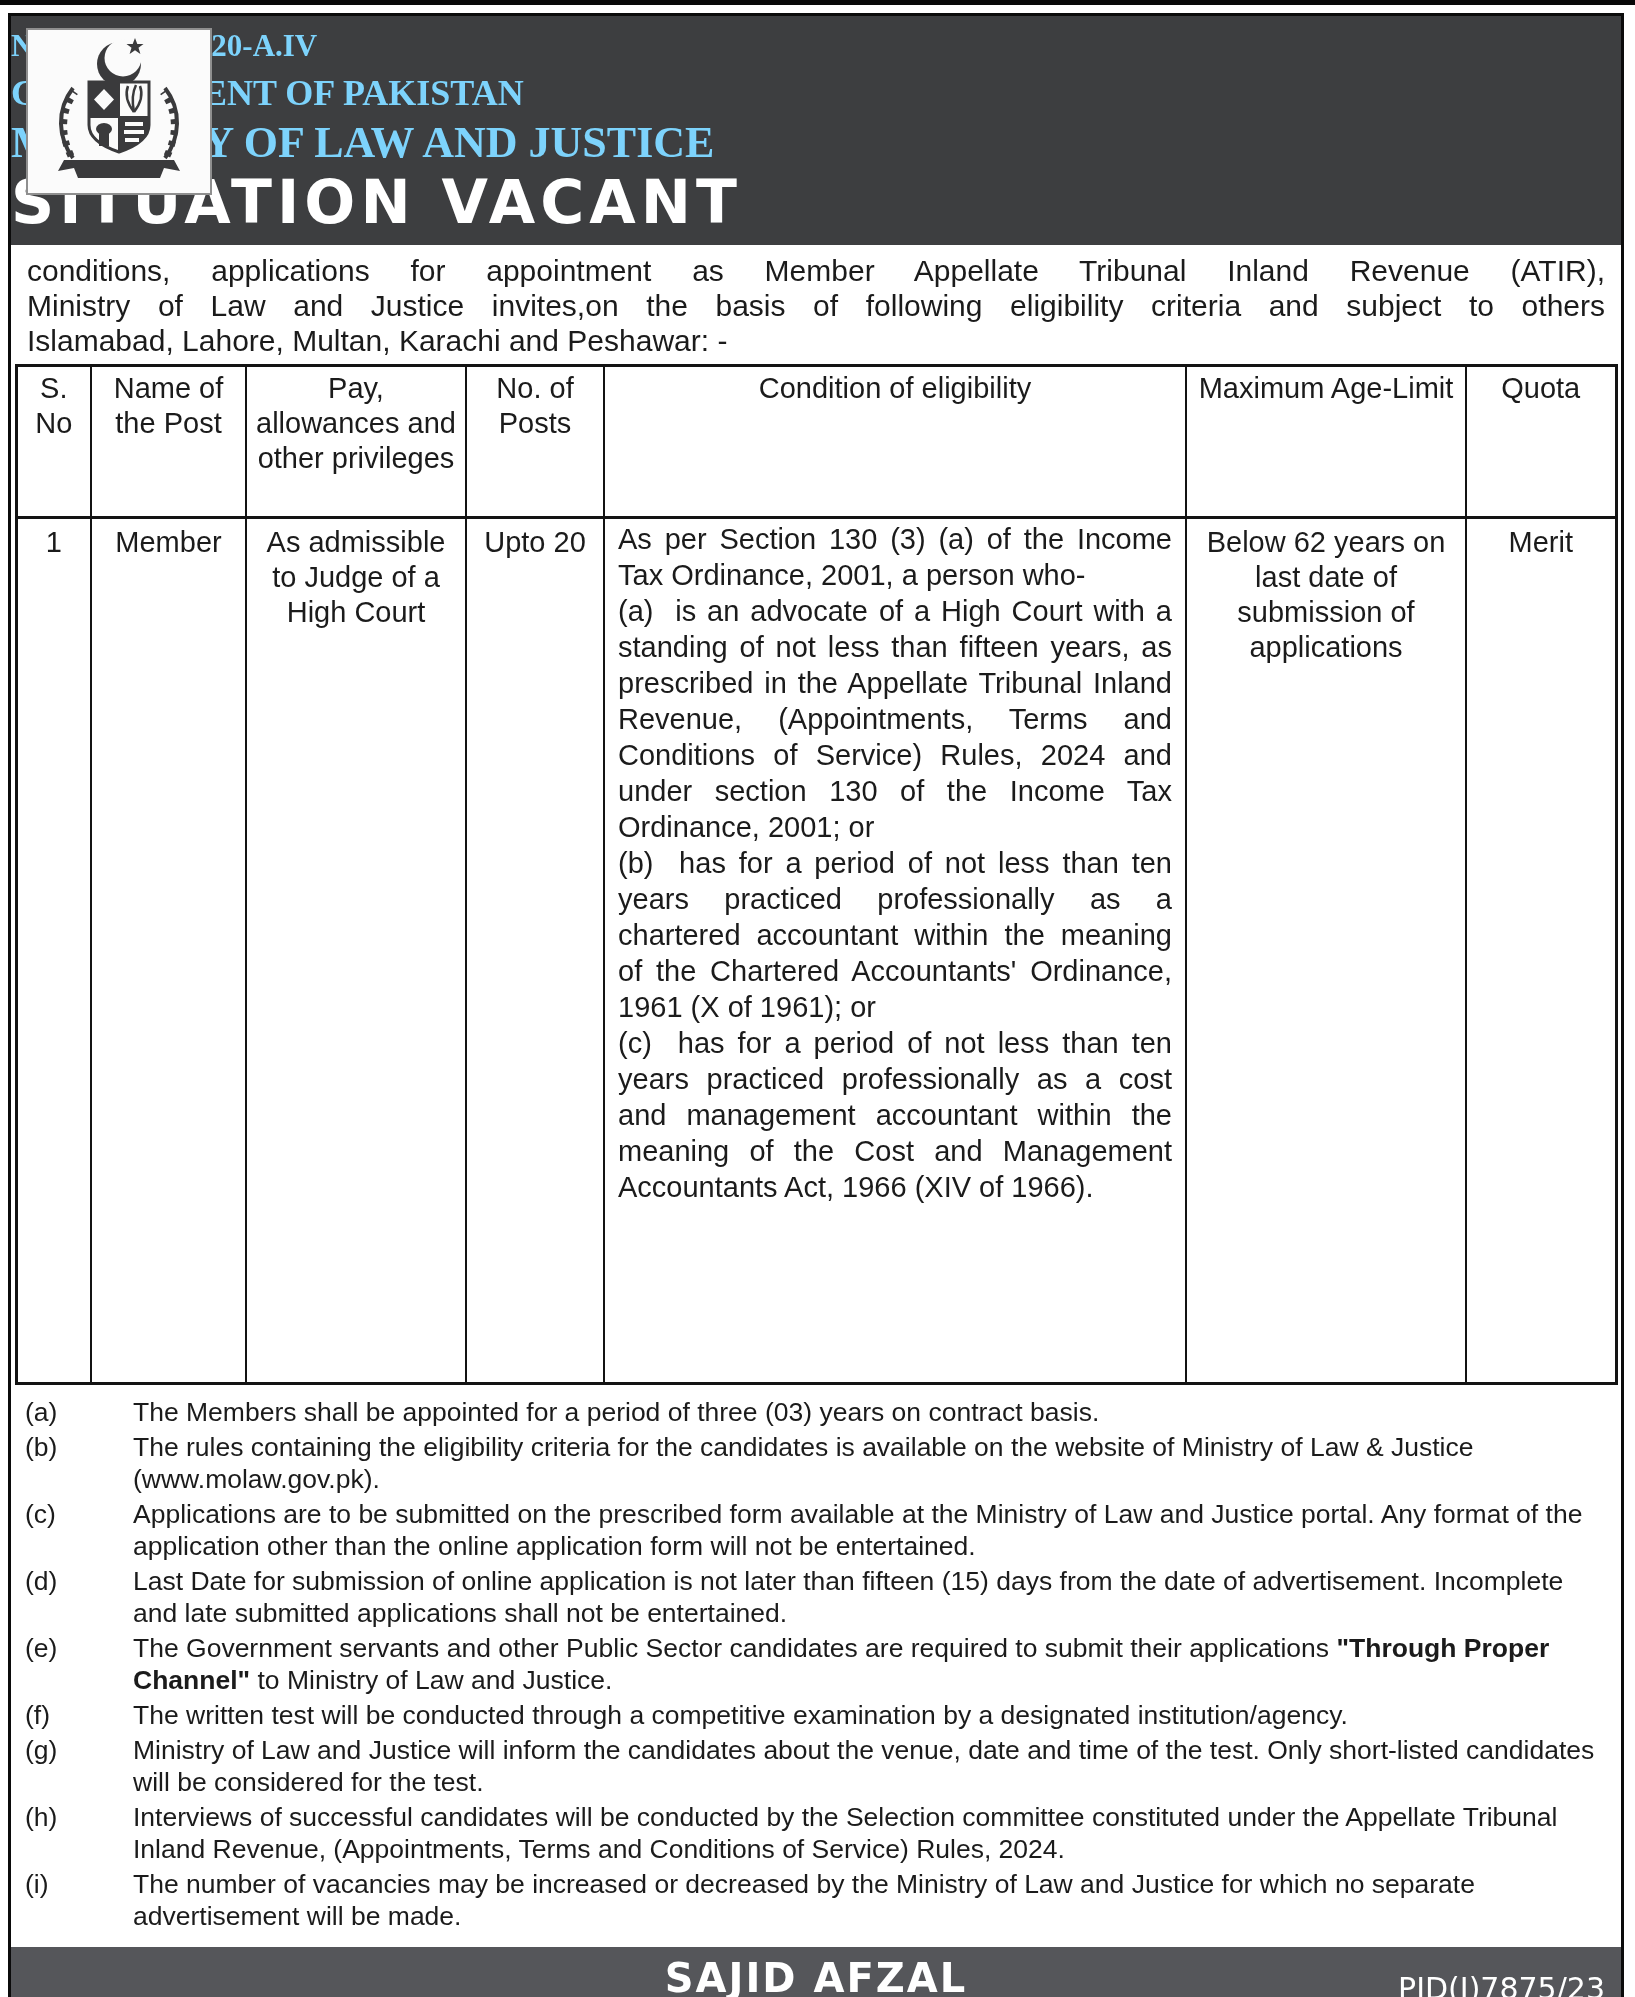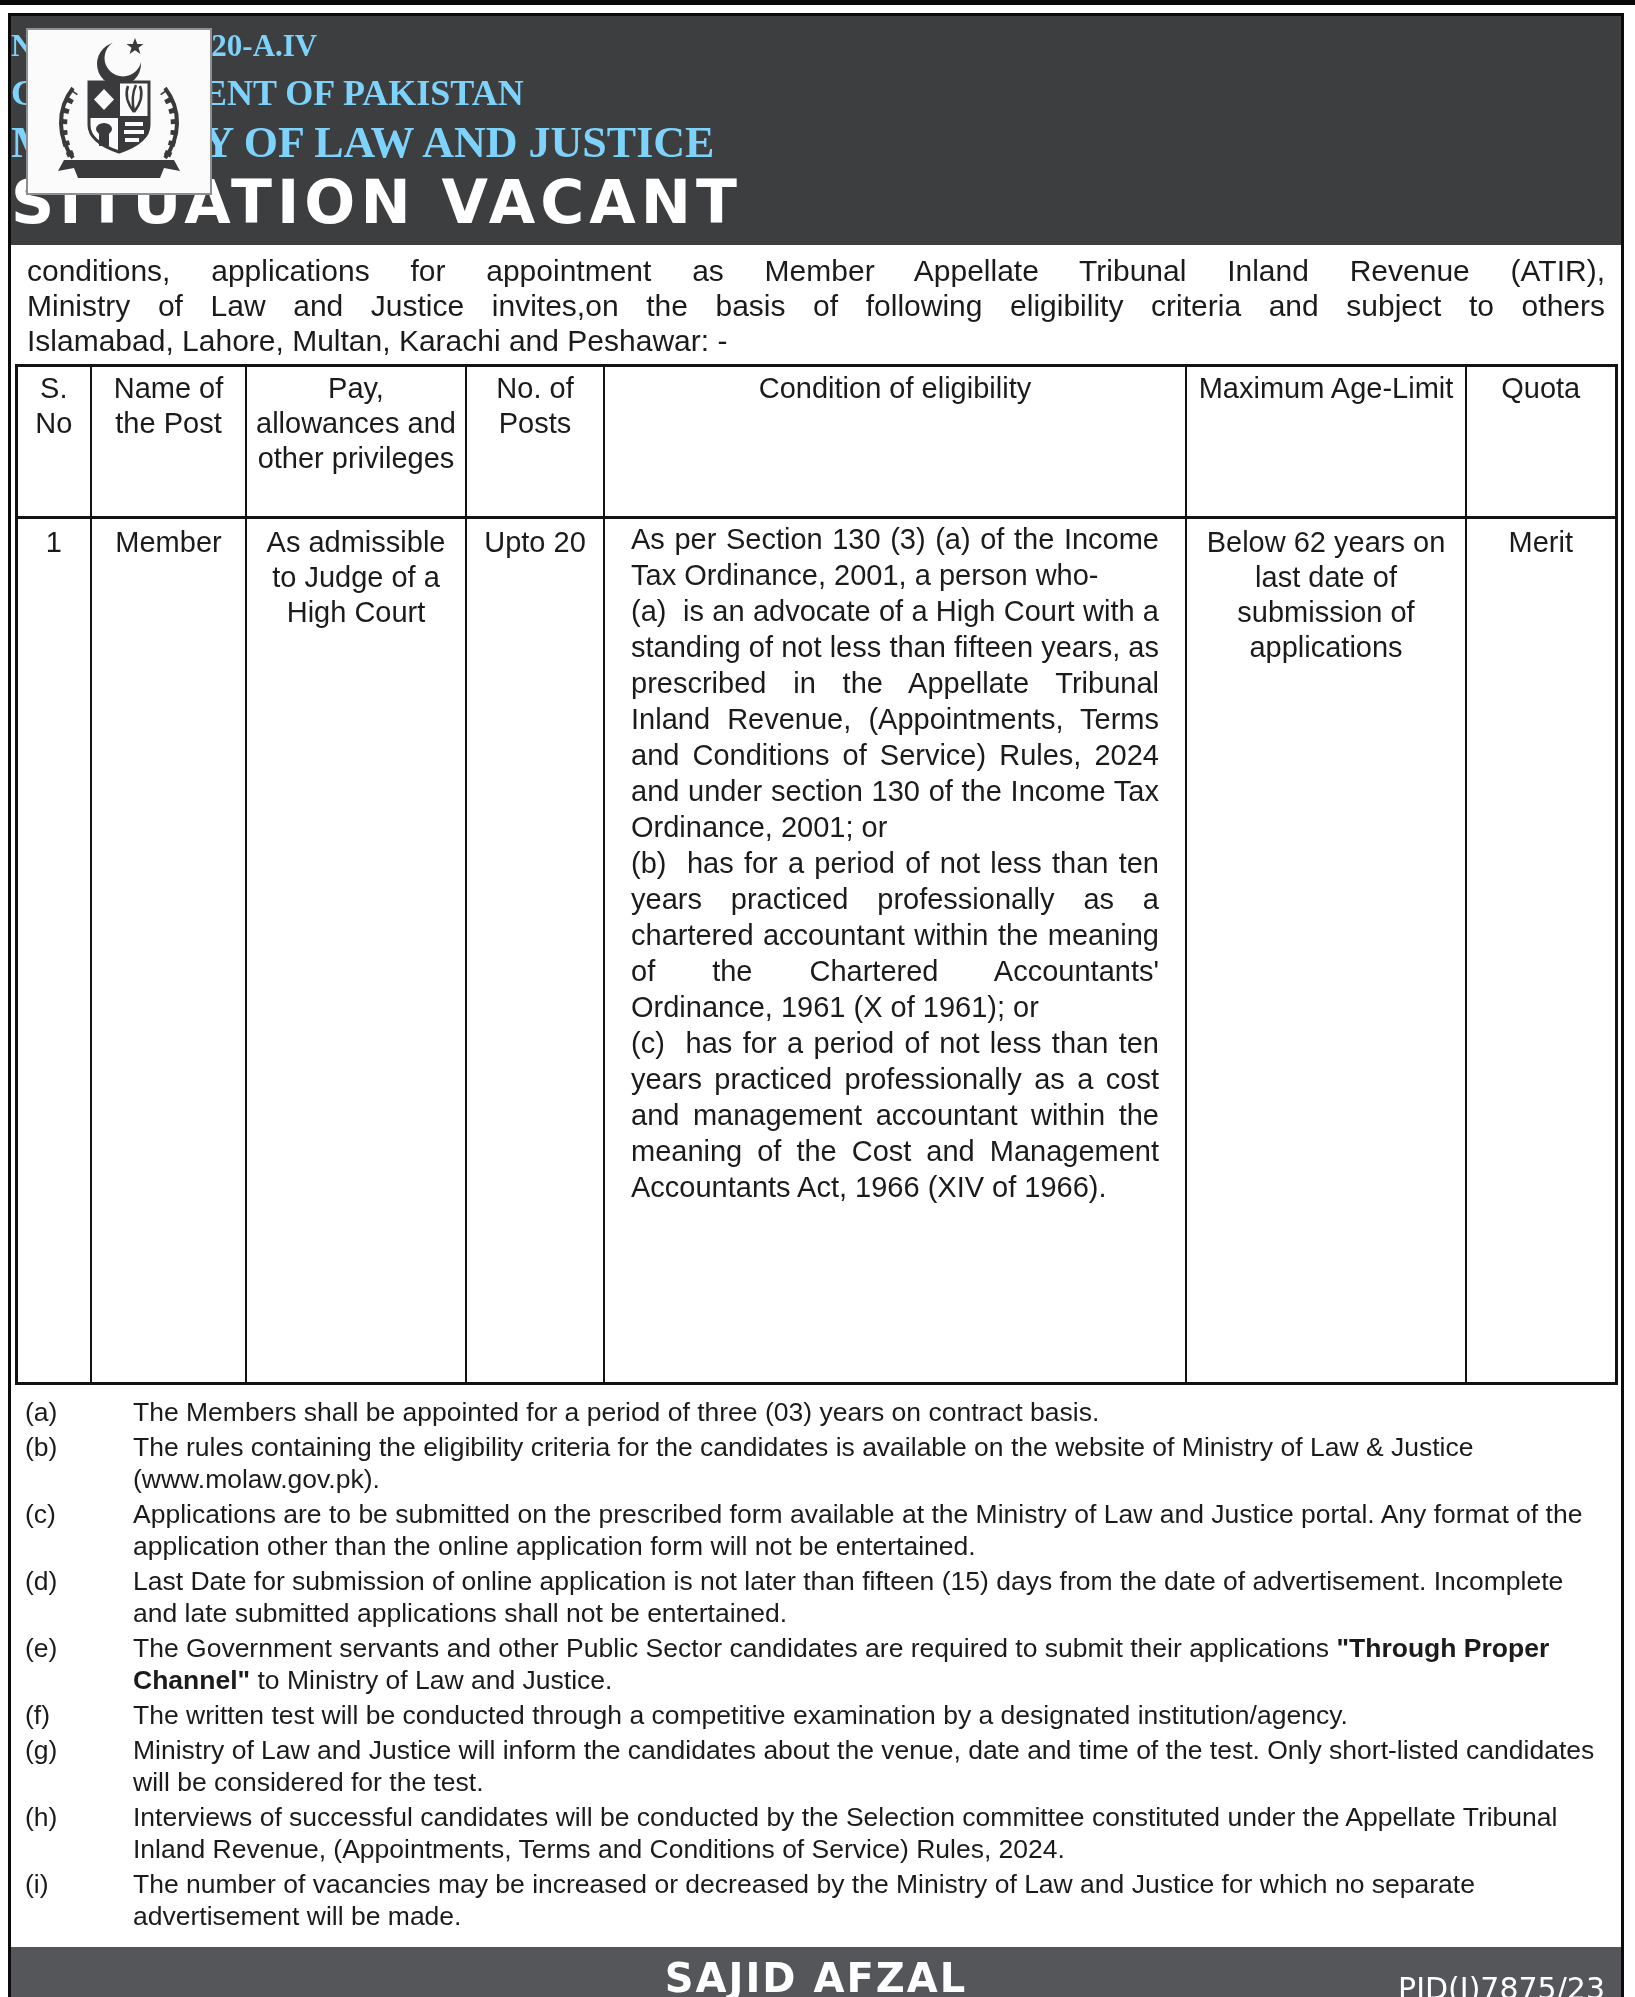--- a/index.html
+++ b/index.html
@@ -46,21 +46,21 @@
     width:1600px; margin:0 auto; border:3px solid #131313;
   }
   .jobs-table th, .jobs-table td {
     border:2px solid #131313; vertical-align:top;
     font-size:29px; line-height:35px; font-weight:normal;
     text-align:center; padding:6px 8px;
   }
   .jobs-table thead th { height:152px; padding-top:4px; }
   .jobs-table thead tr { border-bottom:3px solid #131313; }
   .jobs-table td { height:866px; }
-  td.elig { text-align:left; padding:2px 26px 8px; }
+  td.elig { text-align:left; padding:2px 13px 8px; }
   .elig-p { text-align:justify; line-height:36px; }
 
   
   .notes { padding:8px 14px 12px 0; }
   .note { display:flex; align-items:flex-start; font-size:26.5px; line-height:32px; margin:3px 0; }
   .note-label { flex:0 0 122px; padding-left:14px; }
   .note-text { flex:1; white-space:pre-wrap; }
   .note-text b { font-weight:bold; }
 
   

